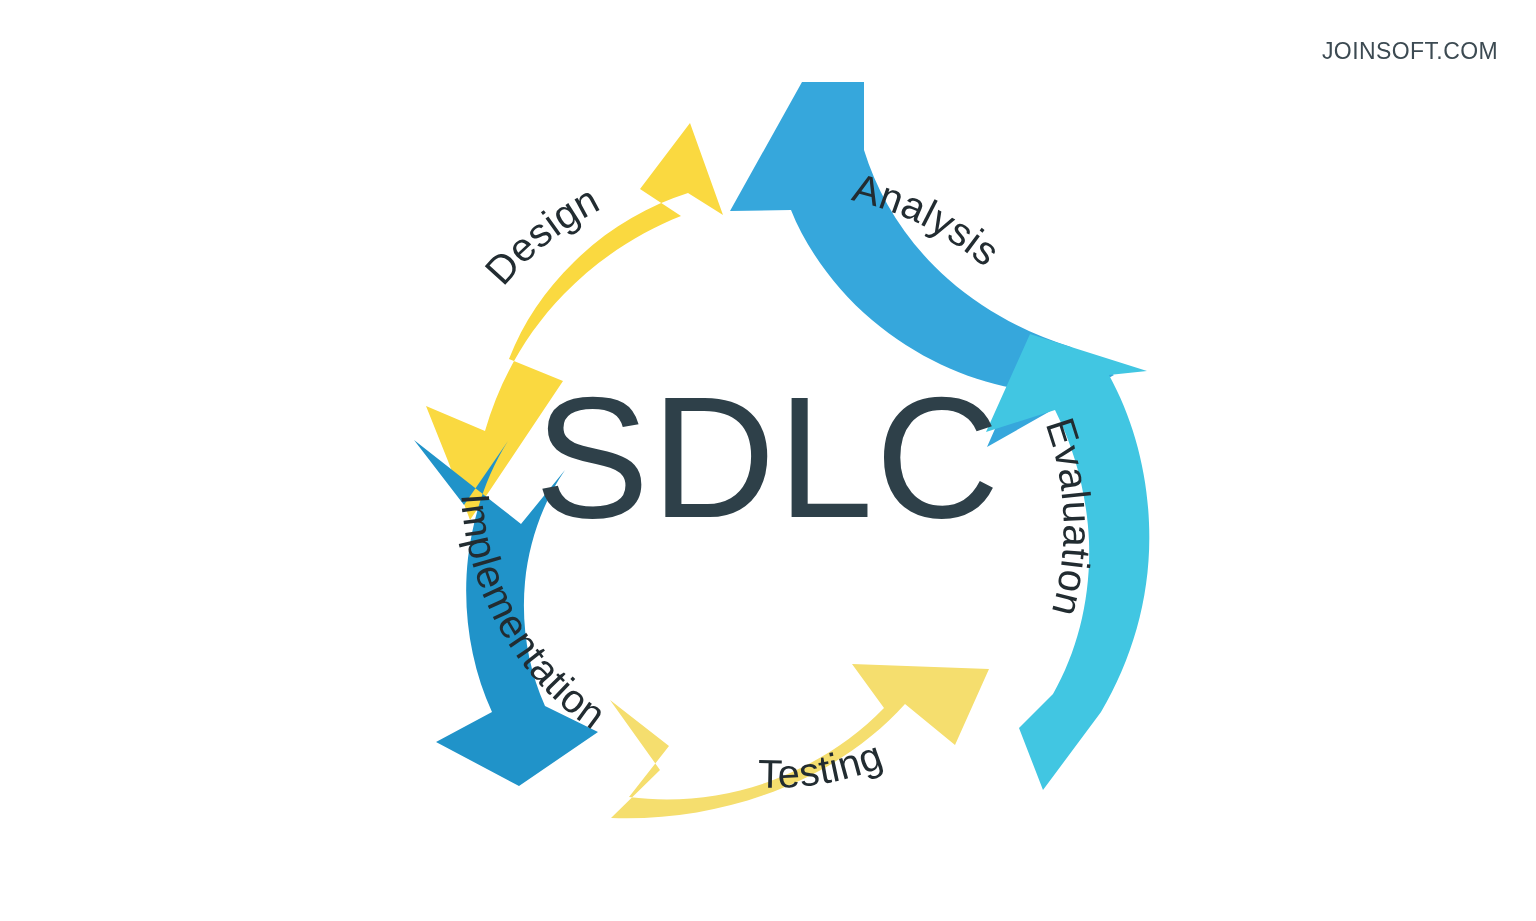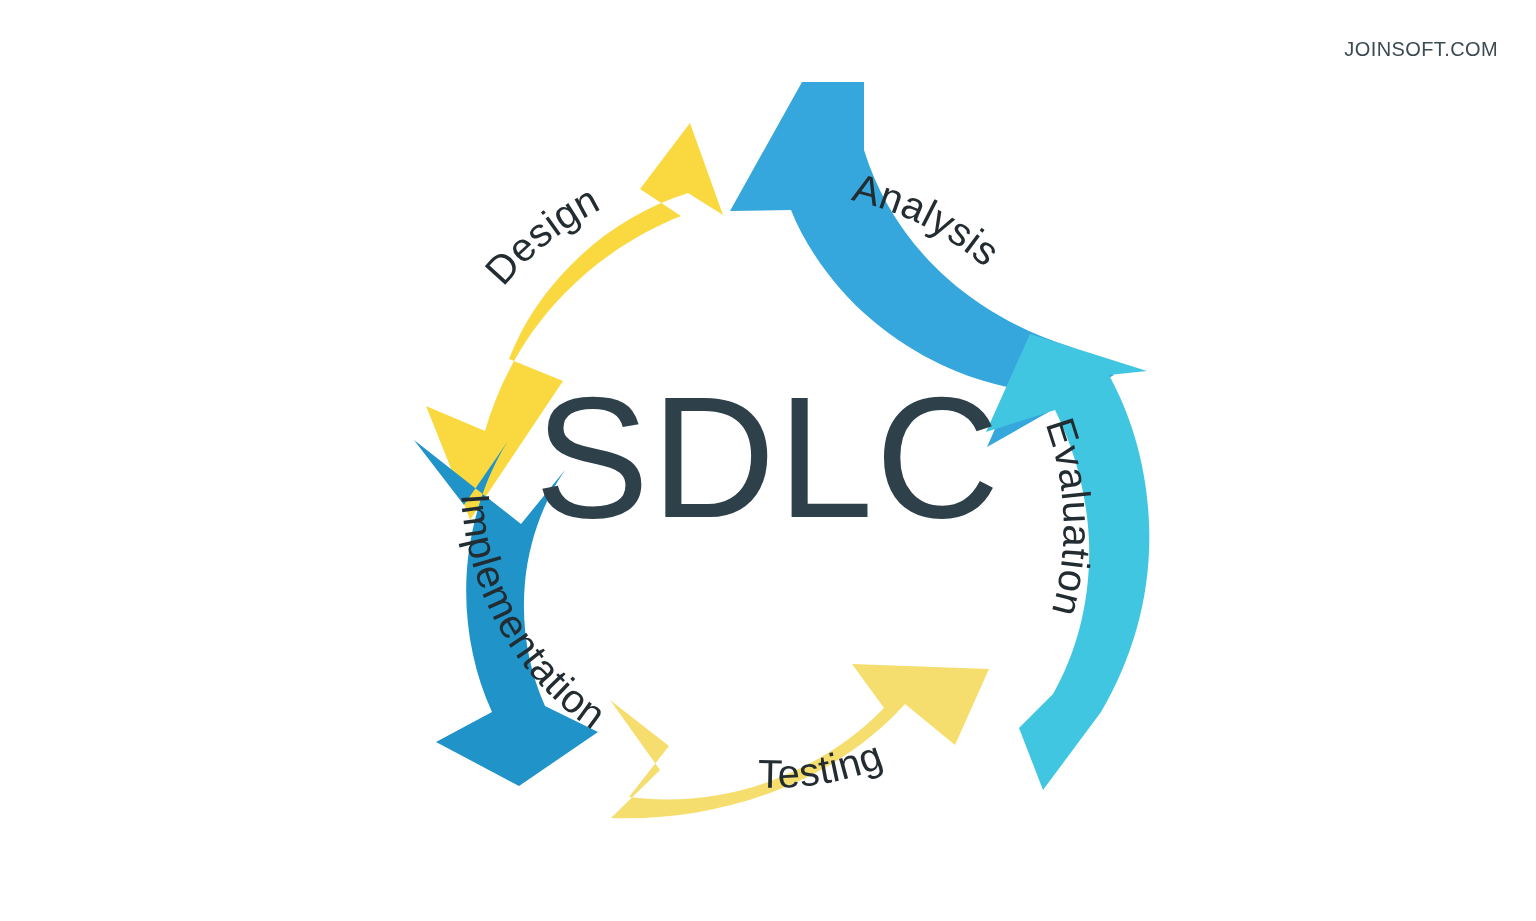--- a/index.html
+++ b/index.html
@@ -18,21 +18,21 @@
     position: relative;
     width: 1536px;
     height: 921px;
     background: #ffffff;
   }
   #watermark {
     position: absolute;
     top: 38px;
     right: 38px;
     font-family: "Liberation Sans", sans-serif;
-    font-size: 20px;
+    font-size: 23px;
     letter-spacing: 0.4px;
     color: #3c4a52;
     white-space: nowrap;
     user-select: none;
   }
   #diagram {
     position: absolute;
     left: 0;
     top: 0;
     width: 1536px;

